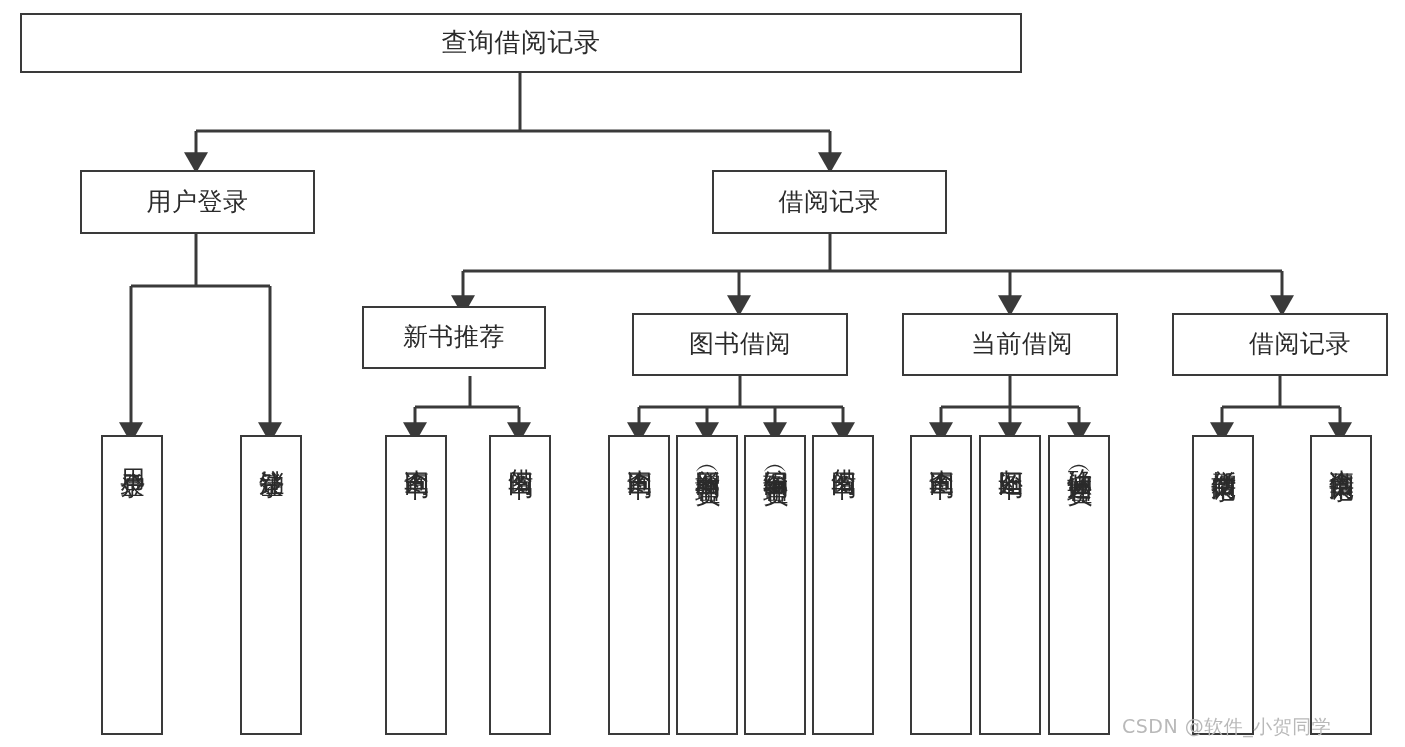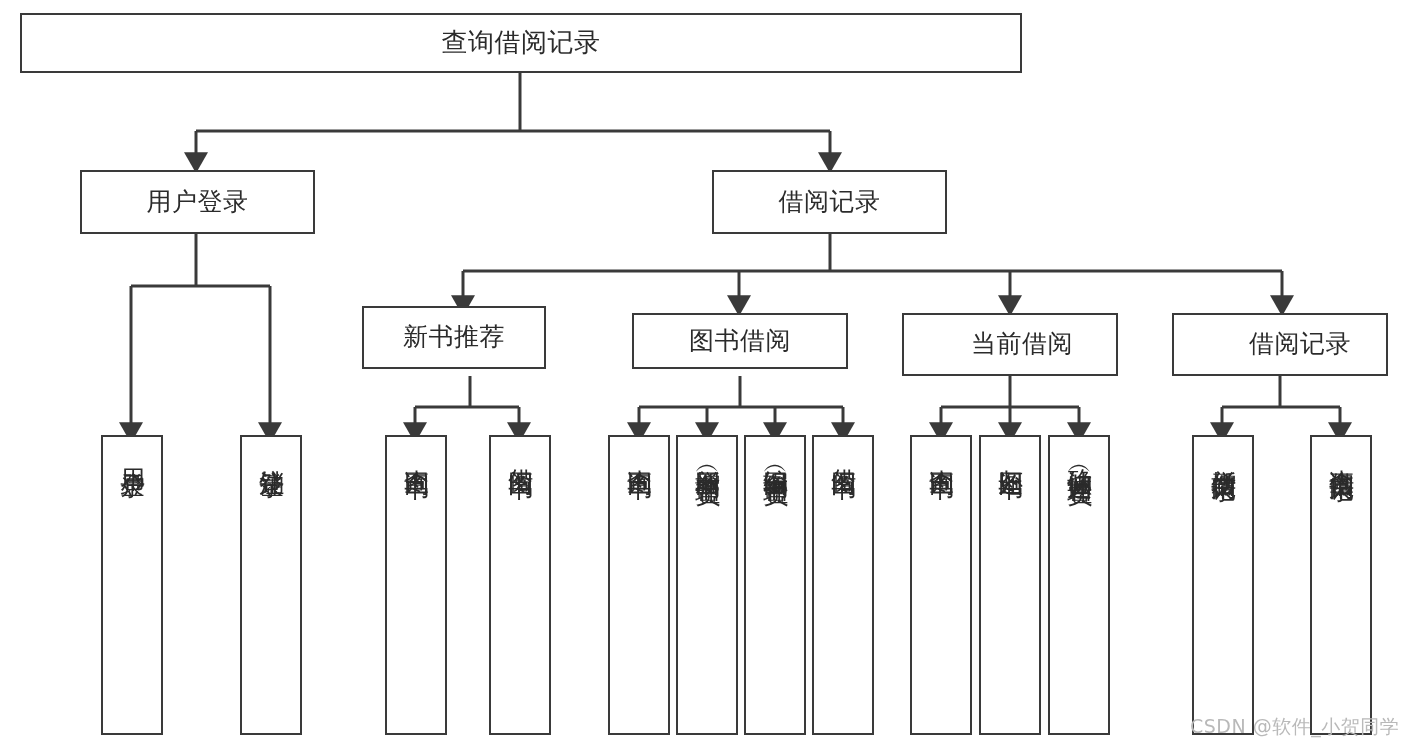--- a/index.html
+++ b/index.html
@@ -129,21 +129,21 @@
   <div class="node h" style="left:80px; top:170px; width:235px; height:64px;">
     <span class="lbl">用户登录</span>
   </div>
   <div class="node h" style="left:712px; top:170px; width:235px; height:64px;">
     <span class="lbl">借阅记录</span>
   </div>
 
   <div class="node h" style="left:362px; top:306px; width:184px; height:63px;">
     <span class="lbl">新书推荐</span>
   </div>
-  <div class="node h" style="left:632px; top:313px; width:216px; height:56px;">
+  <div class="node h" style="left:632px; top:313px; width:216px; height:63px;">
     <span class="lbl">图书借阅</span>
   </div>
   <div class="node h" style="left:902px; top:313px; width:216px; height:63px;padding-left:24px;">
     <span class="lbl">当前借阅</span>
   </div>
   <div class="node h" style="left:1172px; top:313px; width:216px; height:63px;padding-left:40px;">
     <span class="lbl">借阅记录</span>
   </div>
 
   <div class="node v" style="left:101px; top:435px; width:62px; height:300px;">
@@ -183,15 +183,15 @@
     <span class="lbl">确认归还（管理员）</span>
   </div>
 
   <div class="node v" style="left:1192px; top:435px; width:62px; height:300px;">
     <span class="lbl">新增借阅记录</span>
   </div>
   <div class="node v" style="left:1310px; top:435px; width:62px; height:300px;">
     <span class="lbl">查询借阅记录</span>
   </div>
 
-  <div class="watermark" style="left:1190px; top:714px;">CSDN @软件_小贺同学</div>
+  <div class="watermark" style="left:1122px; top:714px;">CSDN @软件_小贺同学</div>
 
 </div>
 
 </body></html>

